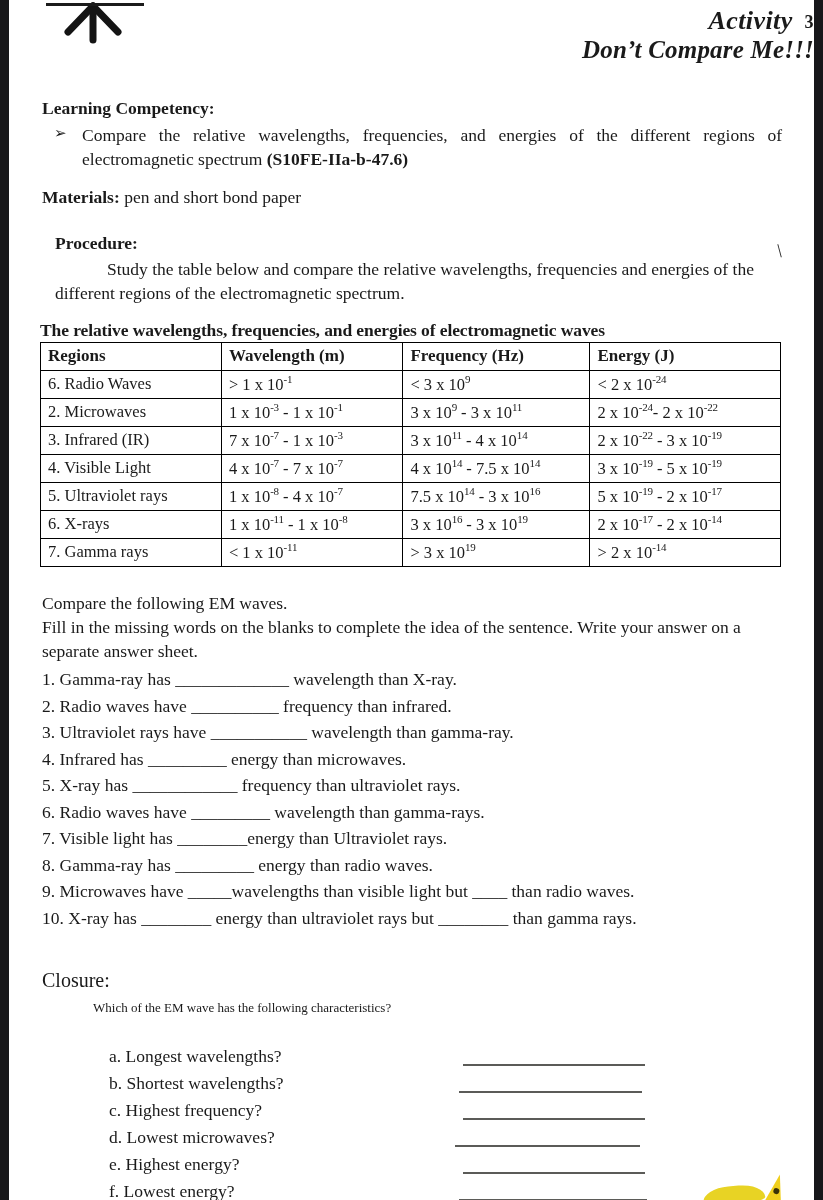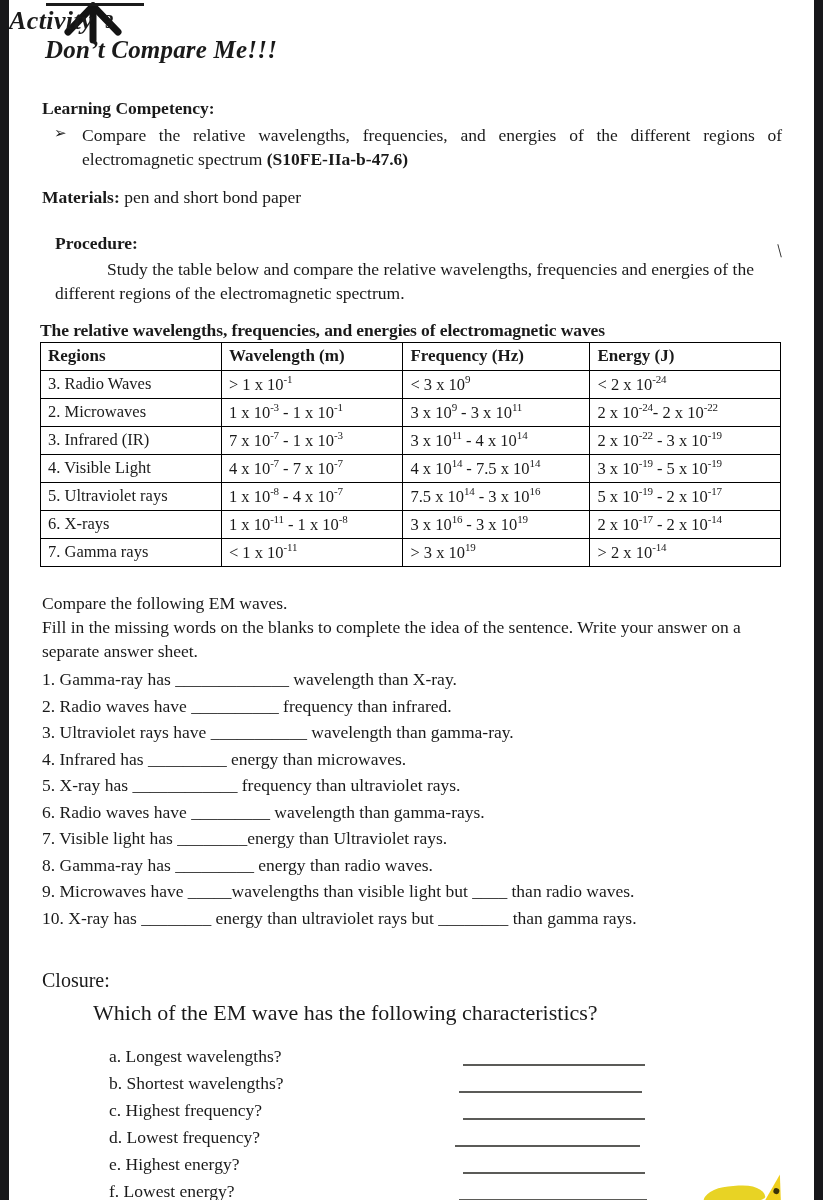--- a/index.html
+++ b/index.html
@@ -54,21 +54,21 @@
     height: 3px;
     background: #1b1b1b;
   }
 
   
   .title-block {
     position: absolute;
     left: 0;
     top: 6px;
     width: 805px;
-    text-align: left;
+    text-align: right;
   }
   .title-1 {
     font-family: "Liberation Serif", "DejaVu Serif", serif;
     font-size: 26px;
     font-weight: bold;
     font-style: italic;
     letter-spacing: .4px;
     line-height: 1.15;
   }
   .title-1 .num {
@@ -176,21 +176,21 @@
     position: absolute;
     left: 33px;
     top: 969px;
     font-size: 20px;
     font-weight: normal;
   }
   #closure-q {
     position: absolute;
     left: 84px;
     top: 1000px;
-    font-size: 22px;
+    font-size: 13px;
   }
   .clist {
     position: absolute;
     left: 84px;
     top: 1027px;
     width: 640px;
     margin: 16px;
     padding: 0;
     list-style: none;
     font-size: 17.5px;
@@ -295,21 +295,21 @@
     <thead>
       <tr>
         <th class="c-reg">Regions</th>
         <th class="c-wav">Wavelength (m)</th>
         <th class="c-frq">Frequency  (Hz)</th>
         <th class="c-eng">Energy (J)</th>
       </tr>
     </thead>
     <tbody>
         <tr>
-          <td>3. Radio Waves</td>
+          <td>6. Radio Waves</td>
           <td>&gt; 1 x 10<sup>-1</sup></td>
           <td>&lt; 3 x 10<sup>9</sup></td>
           <td>&lt; 2 x 10<sup>-24</sup></td>
         </tr>
         <tr>
           <td>2. Microwaves</td>
           <td>1 x 10<sup>-3</sup> - 1 x 10<sup>-1</sup></td>
           <td>3 x 10<sup>9</sup> - 3 x 10<sup>11</sup></td>
           <td>2 x 10<sup>-24</sup>- 2 x 10<sup>-22</sup></td>
         </tr>
@@ -362,21 +362,21 @@
       <li>9. Microwaves have _____wavelengths than visible light but ____ than radio waves.</li>
       <li>10. X-ray has ________ energy than ultraviolet rays but ________ than gamma rays.</li>
     </ol>
 
   <div id="closure-head">Closure:</div>
   <div id="closure-q">Which of the EM wave has the following characteristics?</div>
   <ul class="clist">
       <li><span class="ctext">a. Longest wavelengths?</span><span class="cline"></span></li>
       <li><span class="ctext">b. Shortest wavelengths?</span><span class="cline"></span></li>
       <li><span class="ctext">c. Highest frequency?</span><span class="cline"></span></li>
-      <li><span class="ctext">d. Lowest frequency?</span><span class="cline"></span></li>
+      <li><span class="ctext">d. Lowest microwaves?</span><span class="cline"></span></li>
       <li><span class="ctext">e. Highest energy?</span><span class="cline"></span></li>
       <li><span class="ctext">f. Lowest energy?</span><span class="cline"></span></li>
     </ul>
 
   <div class="doodle-a"></div>
   <div class="doodle-b"></div>
 
 </div>
 
 </body></html>

